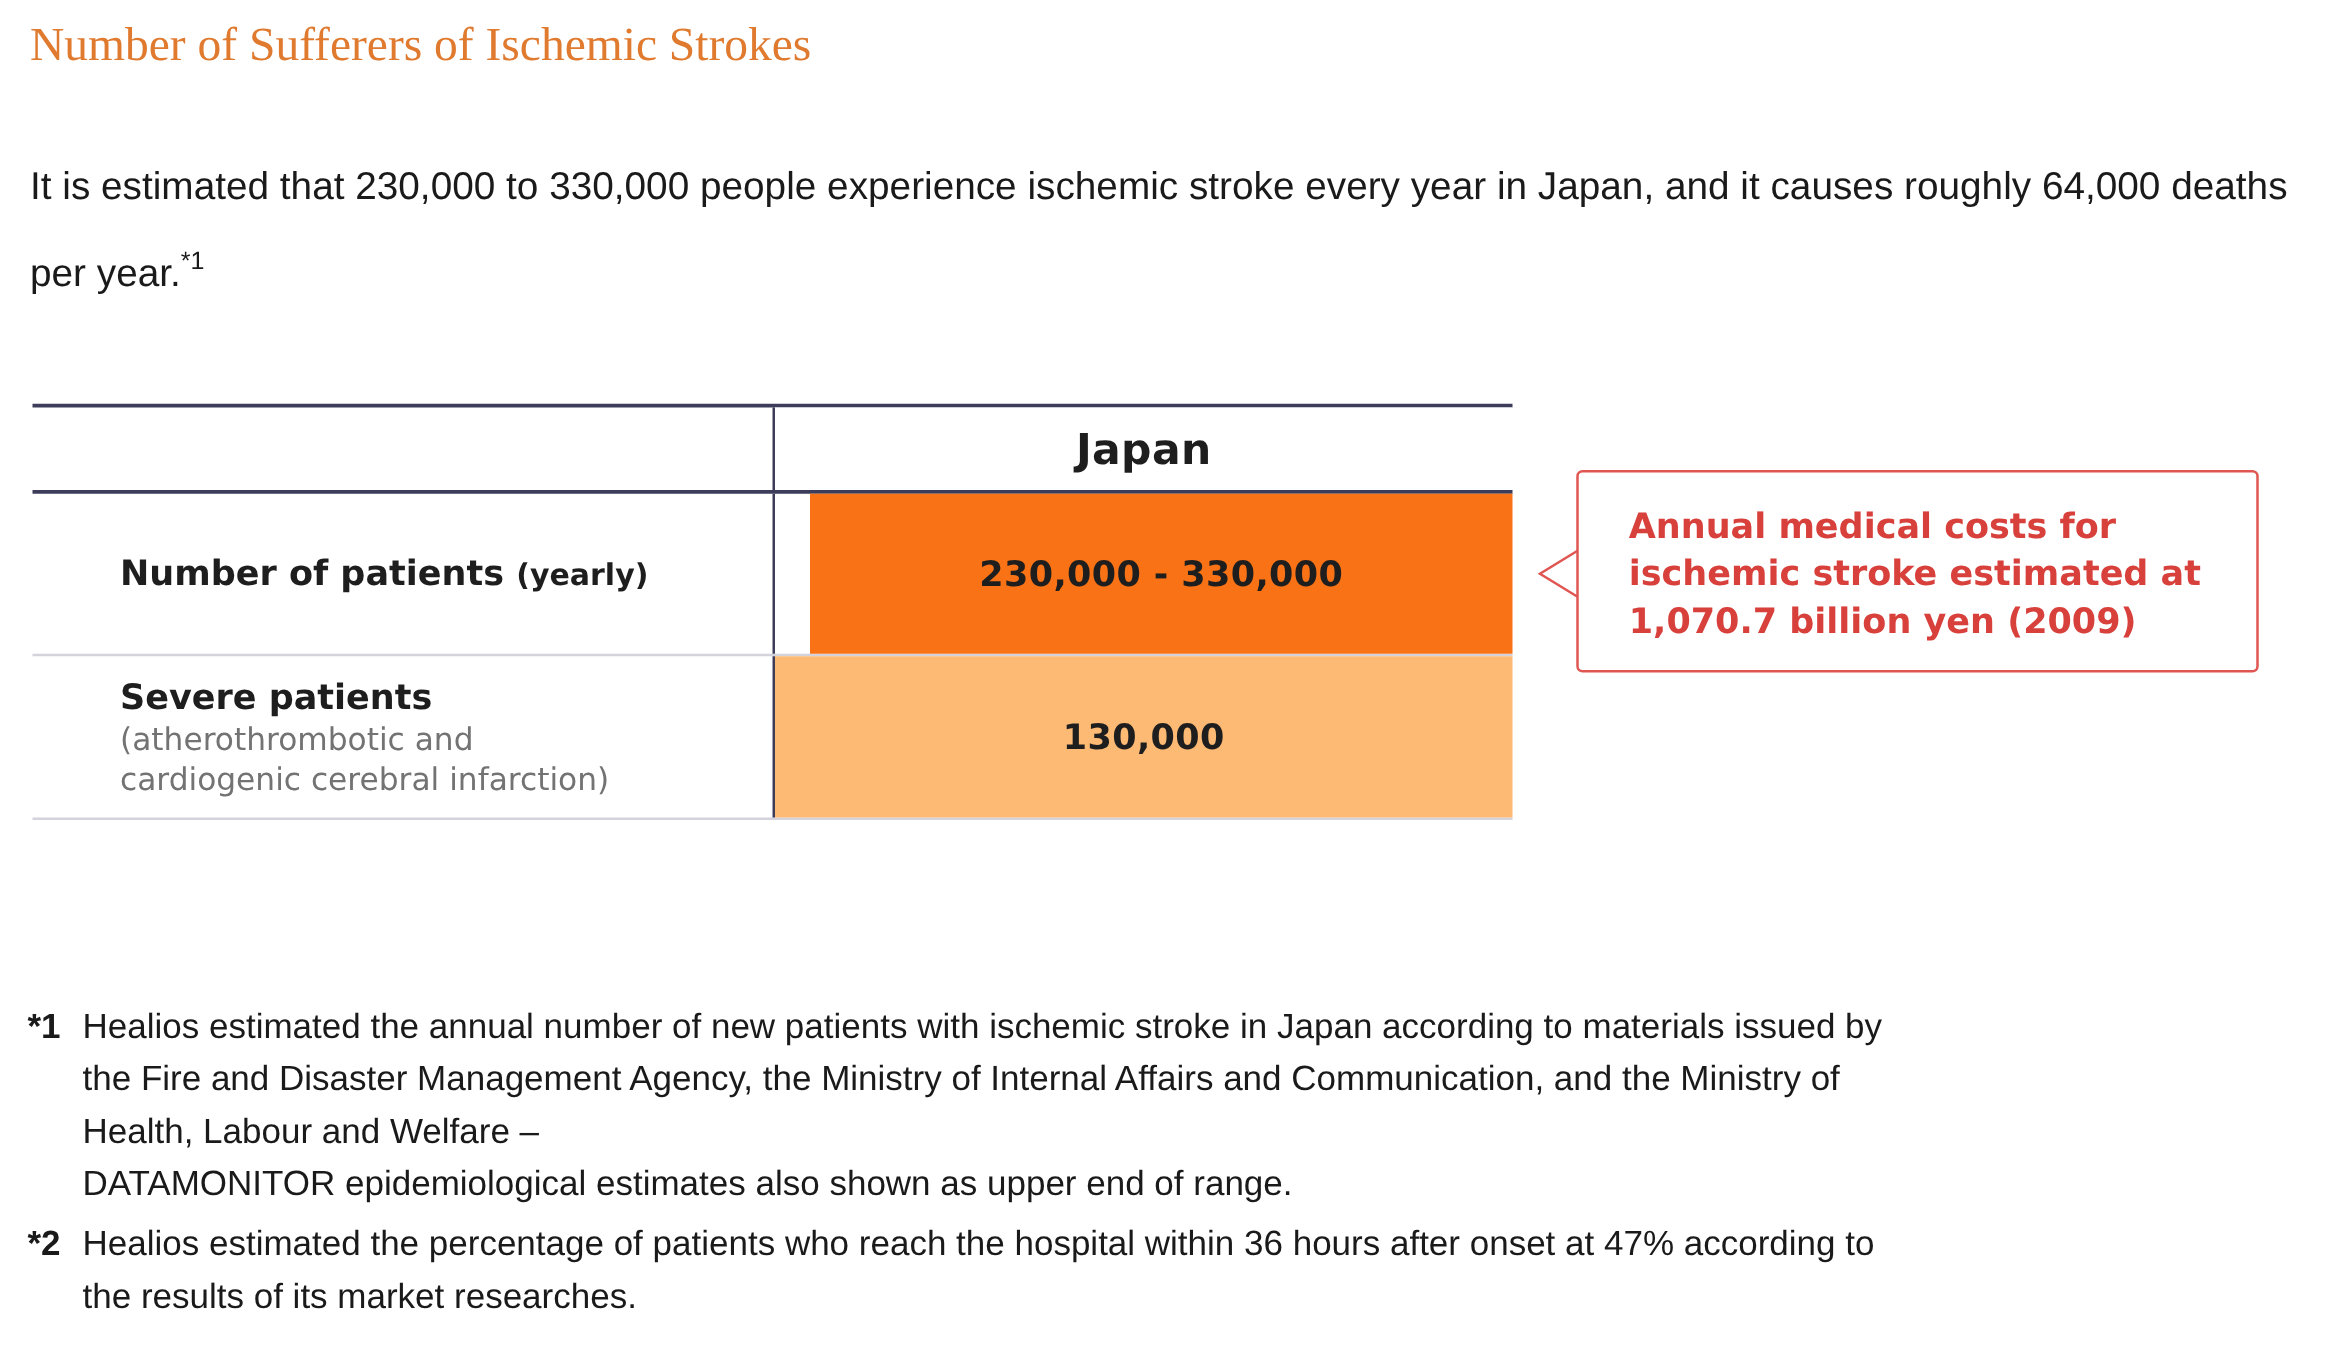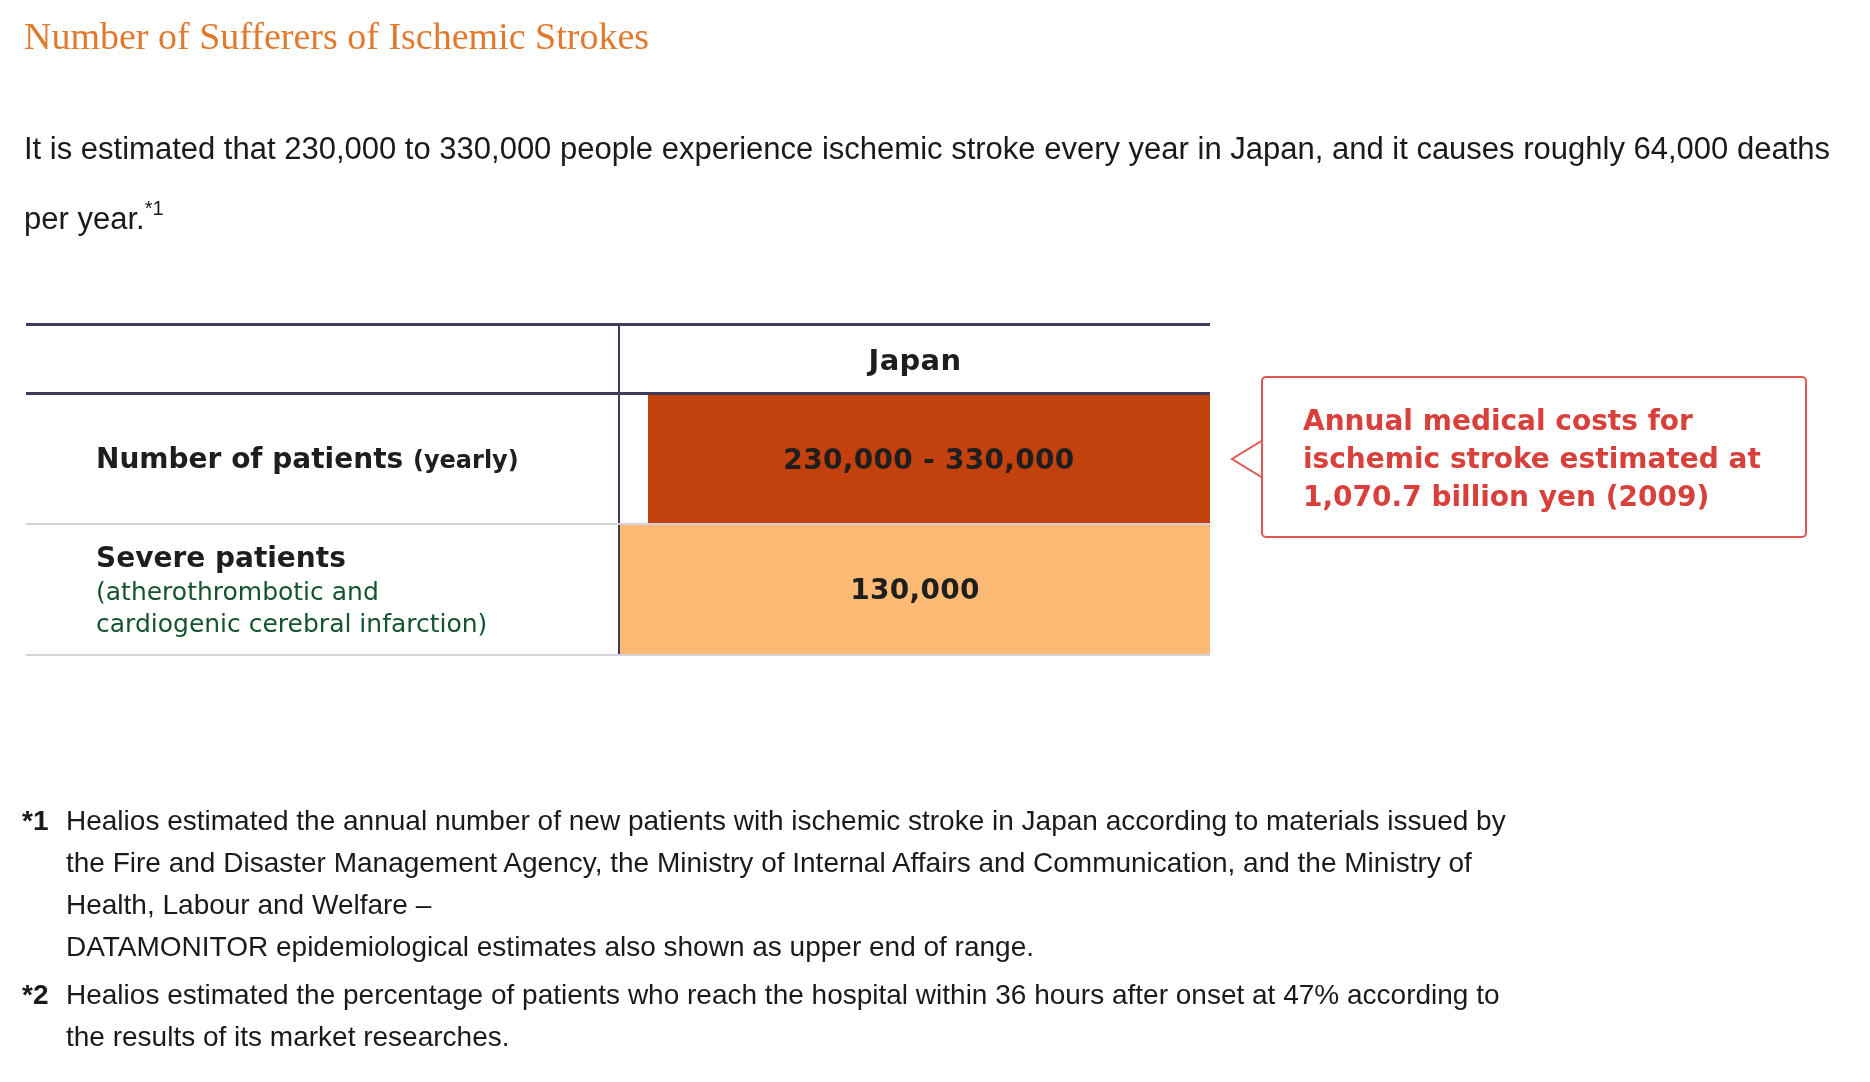--- a/index.html
+++ b/index.html
@@ -27,31 +27,31 @@
     .cell-label {
       width: 594px; box-sizing: border-box; padding-left: 70px;
       display: flex; flex-direction: column; justify-content: center;
       border-right: 2px solid #3d3c5a;
     }
     .cell-value {
       flex: 1; display: flex; align-items: center; justify-content: center;
       font-size: 28px; font-weight: bold; color: #1e1e1e; letter-spacing: 0.3px;
     }
     .row.header { height: 66px; border-bottom: 3px solid #3d3c5a; }
-    .row.header .cell-value { background: #ffffff; font-size: 29px; padding-top: 2px; }
+    .row.header .cell-value { background: #ffffff; font-size: 34px; padding-top: 2px; }
     .row.r1 { height: 128px; border-bottom: 2px solid #d4d3dc; gap: 28px; }
     .row.r2 { height: 129px; border-bottom: 2px solid #d4d3dc; justify-content: space-between; }
     .row.r3 { height: 129px; border-bottom: 3px solid #3d3c5a; }
-    .row.r1 .cell-value { background: #c2410c; }
+    .row.r1 .cell-value { background: #f97316; }
     .row.r2 .cell-value { background: #fdba74; }
     .row.r3 .cell-value { background: #ededed; }
 
     .lbl-main { font-size: 28px; font-weight: bold; color: #1e1e1e; line-height: 36px; }
     .lbl-small { font-size: 24px; font-weight: bold; }
-    .lbl-sub { font-size: 25px; color: #14532d; line-height: 32px; }
+    .lbl-sub { font-size: 25px; color: #737373; line-height: 32px; }
     .lbl-main sup { font-size: 19px; vertical-align: 12px; line-height: 0; font-weight: bold; }
 
     .callout {
       position: absolute; left: 1261px; top: 376px; width: 546px; height: 162px;
       box-sizing: border-box; border: 2px solid #e05652; border-radius: 5px; background: #fff;
       padding: 24px 0 0 40px;
       color: #d8403c; font-size: 28px; font-weight: bold; line-height: 38px;
     }
     .callout-arrow {
       position: absolute; left: 1230px; top: 438px; width: 34px; height: 42px;

